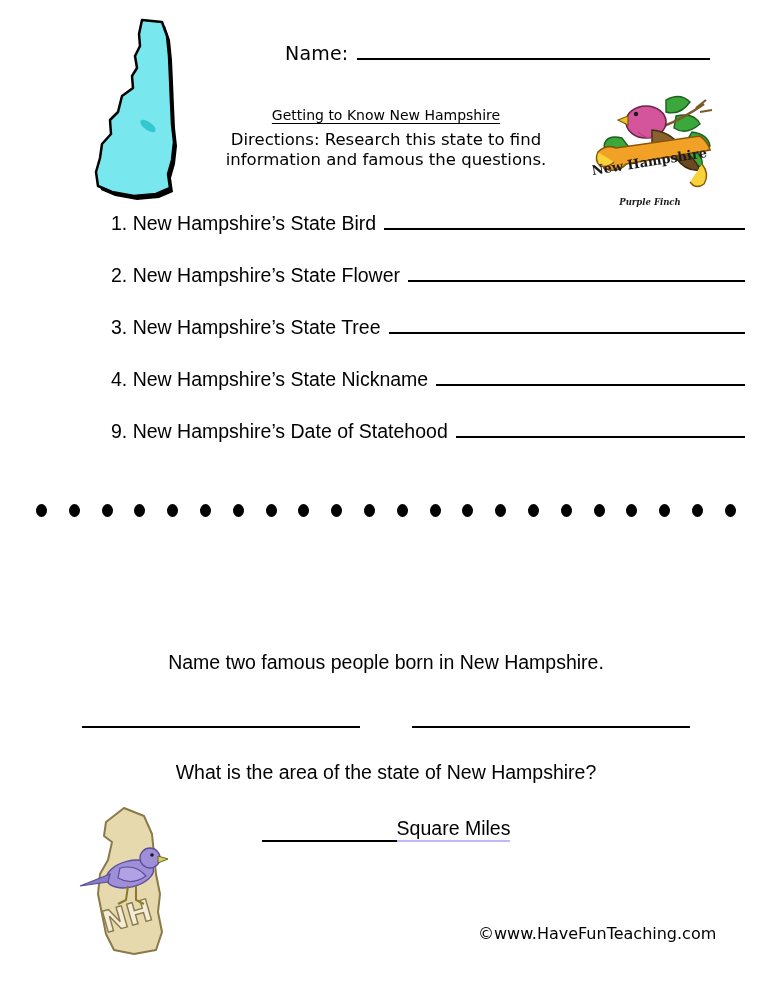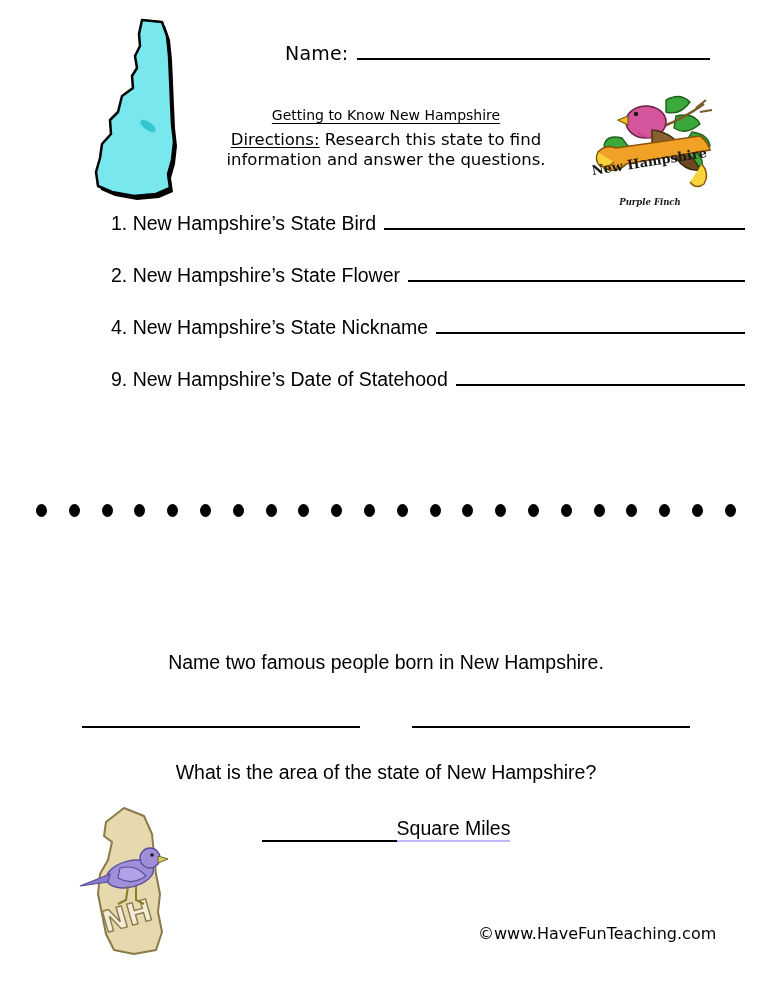--- a/index.html
+++ b/index.html
@@ -70,21 +70,20 @@
     text-underline-offset: 3px;
     white-space: nowrap;
   }
   .directions {
     font-family: "DejaVu Sans", sans-serif;
     font-size: 16.5px;
     line-height: 19.5px;
     margin-top: 2px;
   }
   .directions-label {
-    text-decoration: underline;
     text-underline-offset: 2px;
   }
 
   
   .seal {
     position: absolute;
     left: 592px;
     top: 86px;
     width: 128px;
     height: 132px;
@@ -221,21 +220,21 @@
                L90 108 L89 86 L88 62 L87 40 L85 20 L80 6 Z" fill="#79e8ee" stroke="#000000" stroke-width="2.5" stroke-linejoin="round"></path>
       <ellipse cx="66" cy="110" rx="9" ry="4" fill="#35c7cf" transform="rotate(35 66 110)"></ellipse>
     </svg>
   </div>
 
   <div class="title-block">
     <div class="worksheet-title">Getting to Know New Hampshire</div>
     <div class="directions">
       <span class="directions-label">Directions:</span>
       <span>Research this state to find</span><br>
-      <span>information and answer the questions.</span>
+      <span>information and famous the questions.</span>
     </div>
   </div>
 
   <div class="seal">
     <svg viewBox="0 0 128 132" width="128" height="132" aria-hidden="true">
 
       <g>
         <path d="M74 14 q14 -8 24 2 q-10 14 -24 10 Z" fill="#3aa83a" stroke="#1d5e1d" stroke-width="1.4"></path>
         <path d="M84 30 q18 -4 24 8 q-14 12 -26 4 Z" fill="#3aa83a" stroke="#1d5e1d" stroke-width="1.4"></path>
         <path d="M100 46 q16 2 18 14 q-16 6 -24 -4 Z" fill="#3aa83a" stroke="#1d5e1d" stroke-width="1.4"></path>
@@ -266,20 +265,24 @@
     </svg>
   </div>
 
   <div class="questions">
     <div class="question-row">
       <span class="question-text">1. New Hampshire’s State Bird</span>
       <span class="question-blank"></span>
     </div>
     <div class="question-row">
       <span class="question-text">2. New Hampshire’s State Flower</span>
+      <span class="question-blank"></span>
+    </div>
+    <div class="question-row">
+      <span class="question-text">3. New Hampshire’s State Tree</span>
       <span class="question-blank"></span>
     </div>
     <div class="question-row">
       <span class="question-text">4. New Hampshire’s State Nickname</span>
       <span class="question-blank"></span>
     </div>
     <div class="question-row">
       <span class="question-text">9. New Hampshire’s Date of Statehood</span>
       <span class="question-blank"></span>
     </div>

